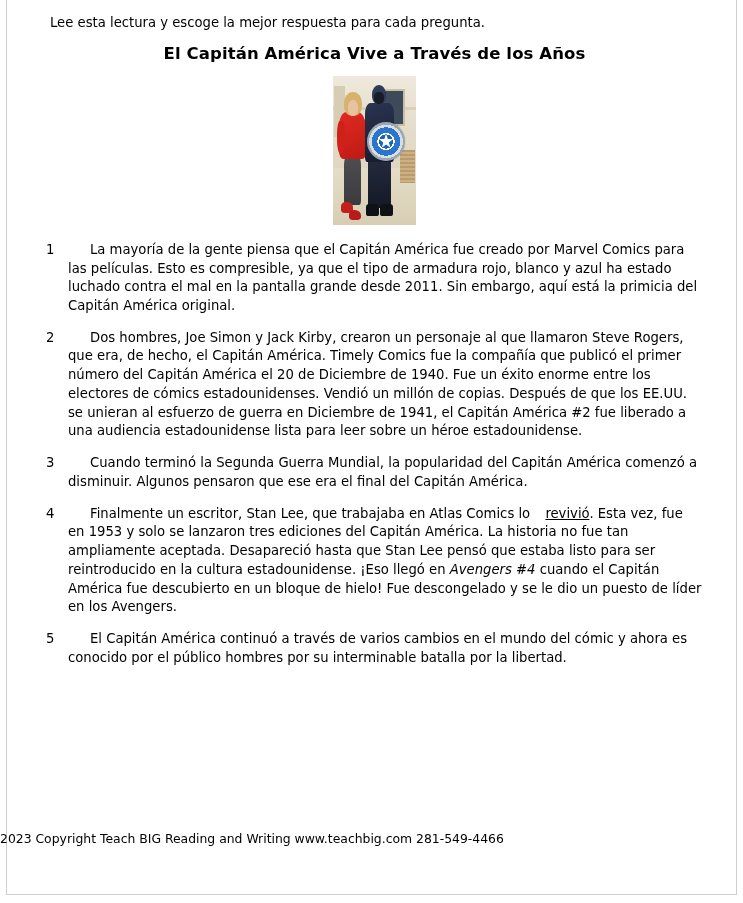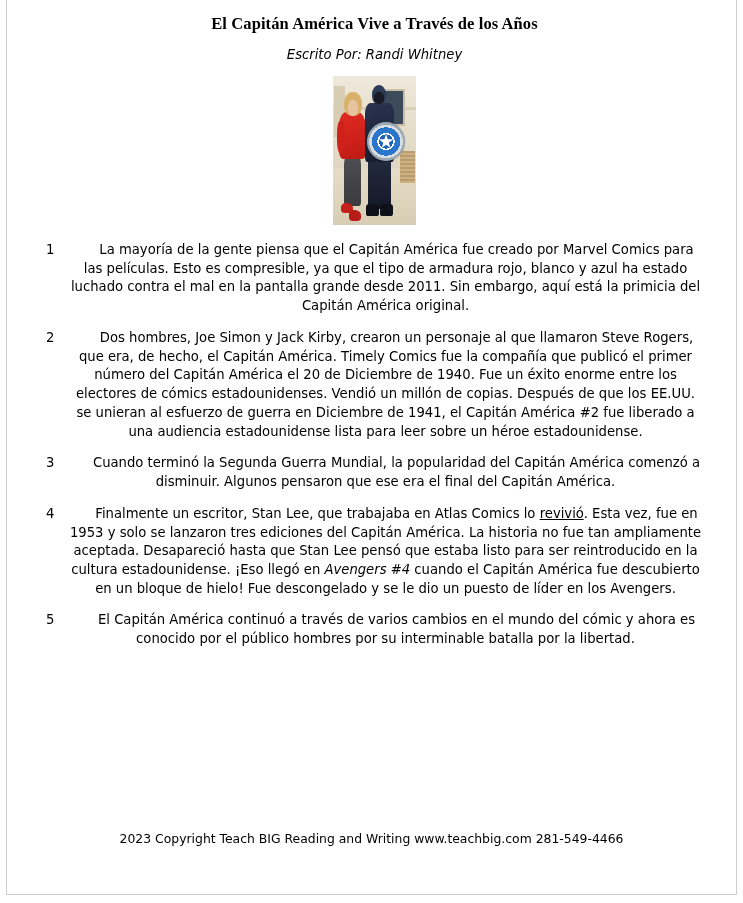--- a/index.html
+++ b/index.html
@@ -43,21 +43,20 @@
     margin: 0 0 12px 4px;
   }
 
   .doc-title {
     text-align: center;
     font-weight: bold;
     font-size: 16.5px;
     letter-spacing: 0.1px;
     margin: 0 0 13px 0;
     color: #000;
-    font-family: Liberation Serif, serif;
   }
 
   .byline {
     text-align: center;
     font-style: italic;
     font-size: 13.2px;
     margin: 0 0 14px 0;
     color: #000;
   }
 
@@ -190,48 +189,48 @@
   }
   .para-num {
     flex: 0 0 22px;
     font-size: 13.2px;
     line-height: 1.42;
     color: #000;
   }
   .para-text {
     flex: 1 1 auto;
     text-indent: 22px;
-    text-align: center;
-    color: #000;
-  }
-  .para-text u { text-decoration: underline; }
+    text-align: left;
+    color: #000;
+  }
+  .para-text u { text-decoration: underline; margin-left: 11px; }
   .para-text i { }
 
   .footer {
     position: absolute;
     left: 0;
     right: 0;
     top: 831px;
-    text-align: center;
+    text-align: left;
     font-size: 12.4px;
     color: #000;
   }
 </style>
 </head>
 <body>
 
 <div class="page">
   <div class="page-frame"></div>
 
   <div class="content">
 
+    <p class="instruction">Lee esta lectura y escoge la mejor respuesta para cada pregunta.</p>
 
     <h1 class="doc-title">El Capitán América Vive a Través de los Años</h1>
 
-    <p class="byline">Escrito Por: Randi Whitney</p>
 
     <div class="photo-wrap">
       <div class="photo">
         <div class="ph-wall"></div>
         <div class="ph-wall-trim"></div>
         <div class="ph-door"></div>
         <div class="ph-board"></div>
         <div class="ph-floor"></div>
         <div class="ph-chair"></div>
 

